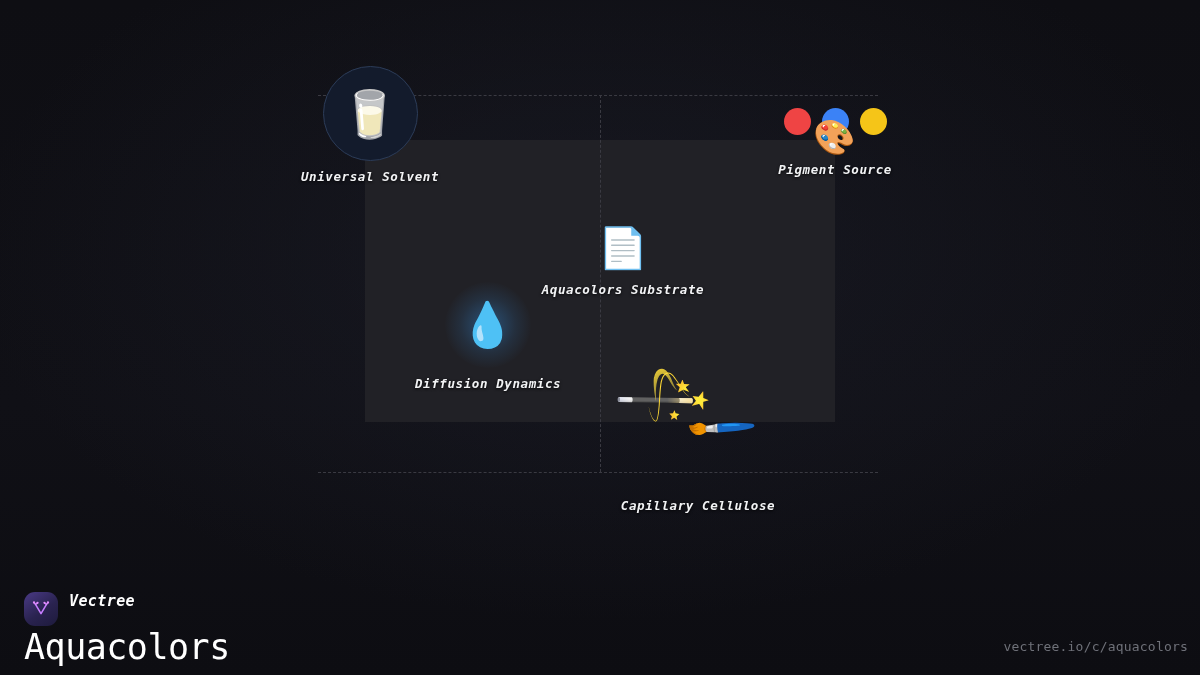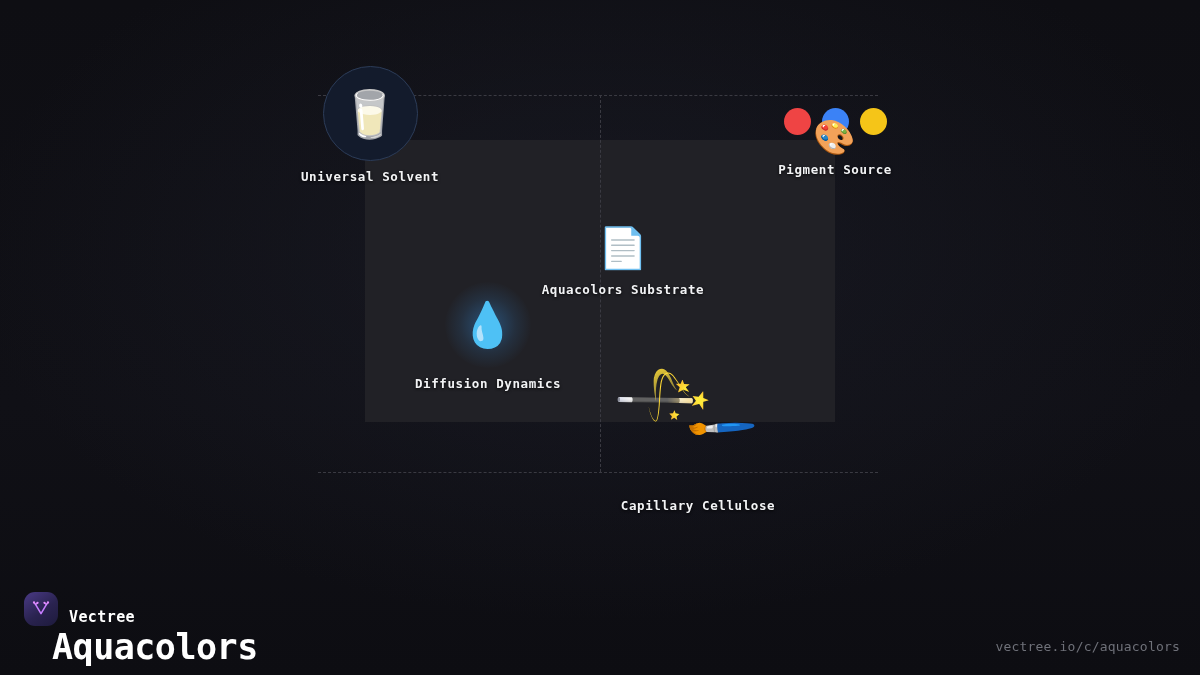--- a/index.html
+++ b/index.html
@@ -68,20 +68,21 @@
   }
 
   .node-label {
     margin-top: 8px;
     font-size: 12.5px;
     font-weight: bold;
     color: #f2f3f5;
     letter-spacing: 0.6px;
     white-space: nowrap;
     text-shadow: 0 1px 3px rgba(0,0,0,0.85);
+    font-style: italic;
   }
 
   
   .disc {
     width: 95px;
     height: 95px;
     border-radius: 50%;
     background: #131b2c;
     border: 1px solid #2c3c58;
     display: flex;
@@ -175,22 +176,23 @@
     right: 0;
     bottom: 0;
     height: 120px;
   }
 
   .brand-row {
     position: absolute;
     left: 24px;
     top: 37px;
     display: flex;
-    align-items: flex-end;
+    align-items: flex-start;
     gap: 11px;
+    font-style: italic;
   }
 
   .brand-logo {
     width: 34px;
     height: 34px;
     border-radius: 11px;
     background: linear-gradient(145deg, #4a3a86 0%, #2a2350 55%, #1d1a3c 100%);
     display: flex;
     align-items: center;
     justify-content: center;
@@ -201,29 +203,28 @@
     font-weight: bold;
     color: #ffffff;
     letter-spacing: 0.4px;
   }
 
   .page-title {
     position: absolute;
     left: 24px;
     top: 72px;
     font-size: 35px;
-    font-weight: bold;
+    font-weight: normal;
     color: #ffffff;
     letter-spacing: -0.5px;
-    margin-left: 28px;
   }
 
   .footer-url {
     position: absolute;
-    right: 20px;
+    right: 12px;
     top: 84px;
     font-size: 13px;
     color: #6f7179;
     letter-spacing: 0.2px;
   }
 </style>
 </head>
 <body>
 
 <div class="bg-wash"></div>

